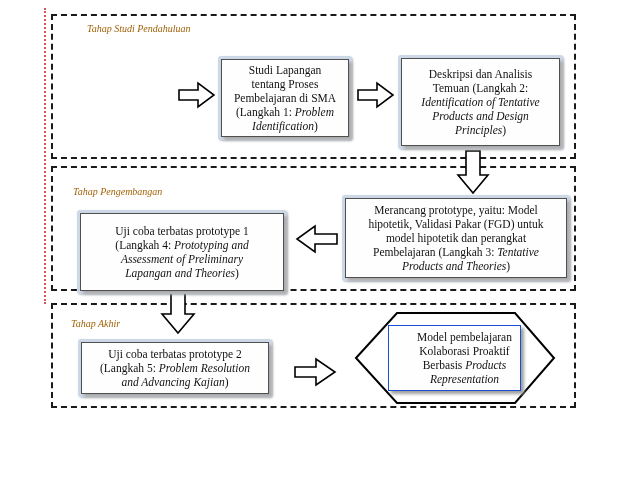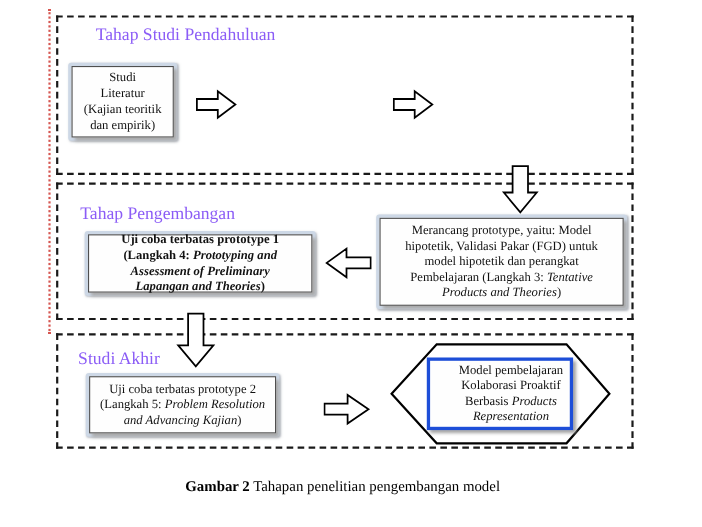--- a/index.html
+++ b/index.html
@@ -19,23 +19,24 @@
     border-left: 2px dotted rgba(207, 56, 50, 0.85);
   }
   .section {
     position: absolute;
     border: 2px dashed #1a1a1a;
     background: transparent;
     z-index: 1;
   }
   .section-label {
     position: absolute;
-    font-size: 16px;
-    color: #8b5cf6;
+    font-size: 10px;
+    color: #a16207;
     white-space: nowrap;
+    font-style: italic;
   }
   .fbox {
     position: absolute;
     background: #cdd8e6;
     border-radius: 3px;
     padding: 3px;
     box-shadow: 1px 1px 2px rgba(120,130,145,0.5);
     z-index: 3;
     box-sizing: border-box;
   }
@@ -55,21 +56,21 @@
     text-align: center;
     white-space: pre-line;
     padding: 1px 2px;
   }
   .arrow { position: absolute; z-index: 2; }
   .arrow svg { display: block; }
   .hexwrap { position: absolute; z-index: 3; }
   .hex-inner {
     position: absolute;
     background: #fefefe;
-    border: 3px solid #1d4ed8;
+    border: 1px solid #1d4ed8;
     box-shadow: 3px 3px 3px #9f9f9f;
     display: flex;
     align-items: center;
     justify-content: center;
     box-sizing: border-box;
     padding-left: 20px;
   }
   .caption {
     position: absolute;
     left: 51px; top: 434px;
@@ -90,54 +91,64 @@
 
   <div class="section" style="left:51px; top:14px; width:521px; height:141px;">
     <div class="section-label" style="left:34px; top:7px;">Tahap Studi Pendahuluan</div>
   </div>
 
   <div class="section" style="left:51px; top:166px; width:521px; height:121px;">
     <div class="section-label" style="left:20px; top:18px;">Tahap Pengembangan</div>
   </div>
 
   <div class="section" style="left:51px; top:303px; width:521px; height:101px;">
-    <div class="section-label" style="left:18px; top:13px;">Studi Akhir</div>
-  </div>
-
-  <div class="fbox" style="left:62px; top:57px; width:99px; height:71px;">
-    <div class="fbox-in">
-      <div class="txt"><span>Studi
-Literatur
-(Kajian teoritik
-dan empirik)</span></div>
-    </div>
-  </div>
-
-
+    <div class="section-label" style="left:18px; top:13px;">Tahap Akhir</div>
+  </div>
+
+
+  <div class="fbox" style="left:218px; top:56px; width:134px; height:84px;">
+    <div class="fbox-in">
+      <div class="txt"><span>Studi Lapangan
+tentang Proses
+Pembelajaran di SMA
+(Langkah 1: </span><i>Problem
+Identification</i><span>)</span></div>
+    </div>
+  </div>
+
+  <div class="fbox" style="left:398px; top:55px; width:165px; height:94px;">
+    <div class="fbox-in">
+      <div class="txt"><span>Deskripsi dan Analisis
+Temuan (Langkah 2:
+</span><i>Identification of Tentative
+Products and Design
+Principles</i><span>)</span></div>
+    </div>
+  </div>
 
   <div class="fbox" style="left:342px; top:195px; width:228px; height:86px;">
     <div class="fbox-in">
       <div class="txt"><span>Merancang prototype, yaitu: Model
 hipotetik, Validasi Pakar (FGD) untuk
 model hipotetik dan perangkat
 Pembelajaran (Langkah 3: </span><i>Tentative
 Products and Theories</i><span>)</span></div>
     </div>
   </div>
 
-  <div class="fbox" style="left:77px; top:210px; width:210px; height:59px;font-weight:bold;">
+  <div class="fbox" style="left:77px; top:210px; width:210px; height:84px;">
     <div class="fbox-in">
       <div class="txt"><span>Uji coba terbatas prototype 1
 (Langkah 4: </span><i>Prototyping and
 Assessment of Preliminary
 Lapangan and Theories</i><span>)</span></div>
     </div>
   </div>
 
-  <div class="fbox" style="left:78px; top:339px; width:176px; height:58px;">
+  <div class="fbox" style="left:78px; top:339px; width:194px; height:58px;">
     <div class="fbox-in">
       <div class="txt"><span>Uji coba terbatas prototype 2
 (Langkah 5: </span><i>Problem Resolution
 and Advancing Kajian</i><span>)</span></div>
     </div>
   </div>
 
   <div class="hexwrap" style="left:354px; top:311px; width:202px; height:94px;">
     <svg width="202" height="94" viewBox="0 0 202 94">
       <polygon points="2,47 43,2 161,2 200,47 161,92 43,92" fill="#ffffff" stroke="#000000" stroke-width="2"></polygon>
@@ -179,17 +190,14 @@
       <polygon points="11,1 11,30 2,30 18,49 34,30 25,30 25,1" fill="#ffffff" stroke="#000000" stroke-width="1.6"></polygon>
     </svg>
   </div>
 
   <div class="arrow" style="left:294px; top:356px;">
     <svg width="44" height="32" viewBox="0 0 44 32">
       <polygon points="1,11 22,11 22,3 41,16 22,29 22,21 1,21" fill="#ffffff" stroke="#000000" stroke-width="1.6"></polygon>
     </svg>
   </div>
 
-  <div class="caption">
-    <b>Gambar 2</b><span> Tahapan penelitian pengembangan model</span>
-  </div>
 
 </div>
 
 </body></html>

